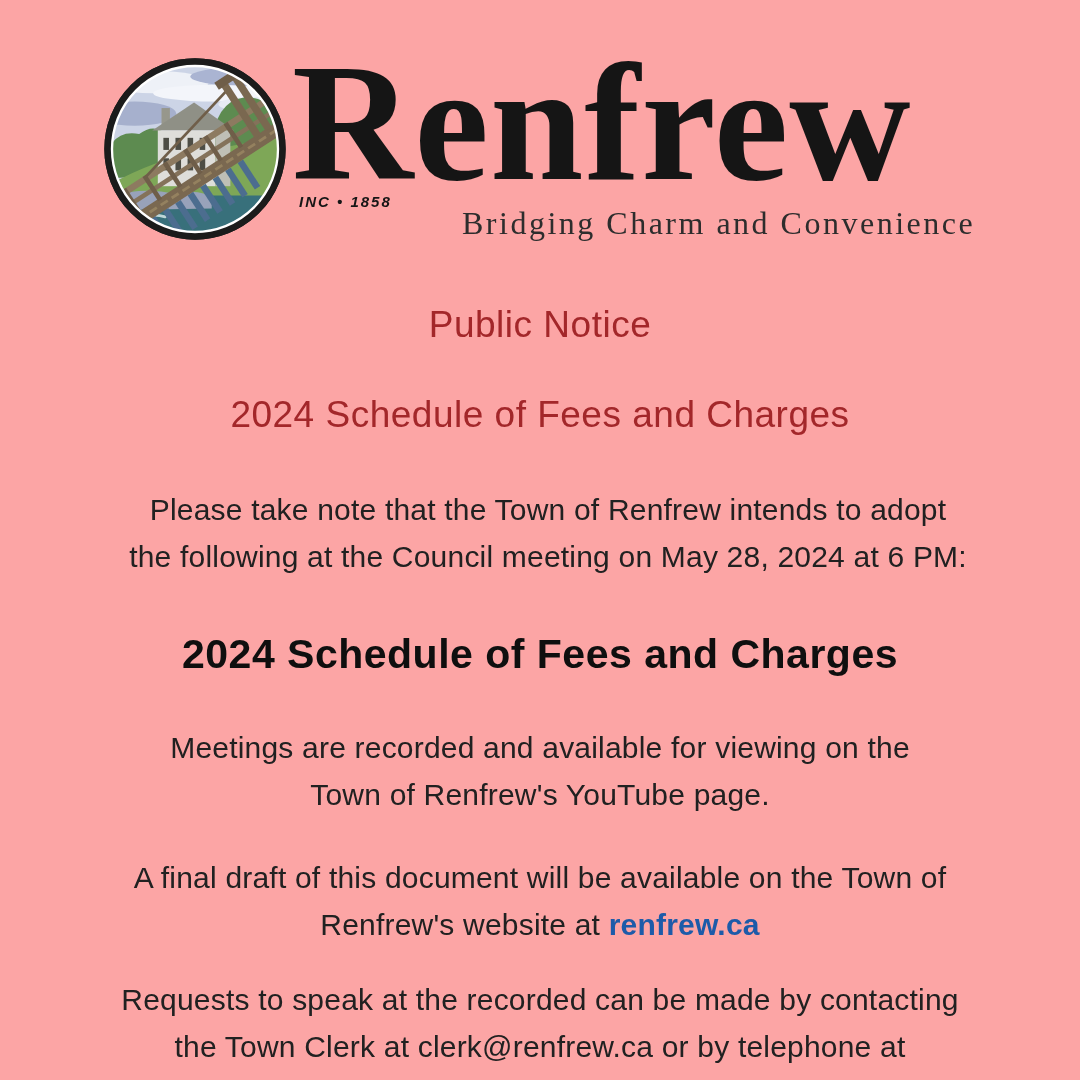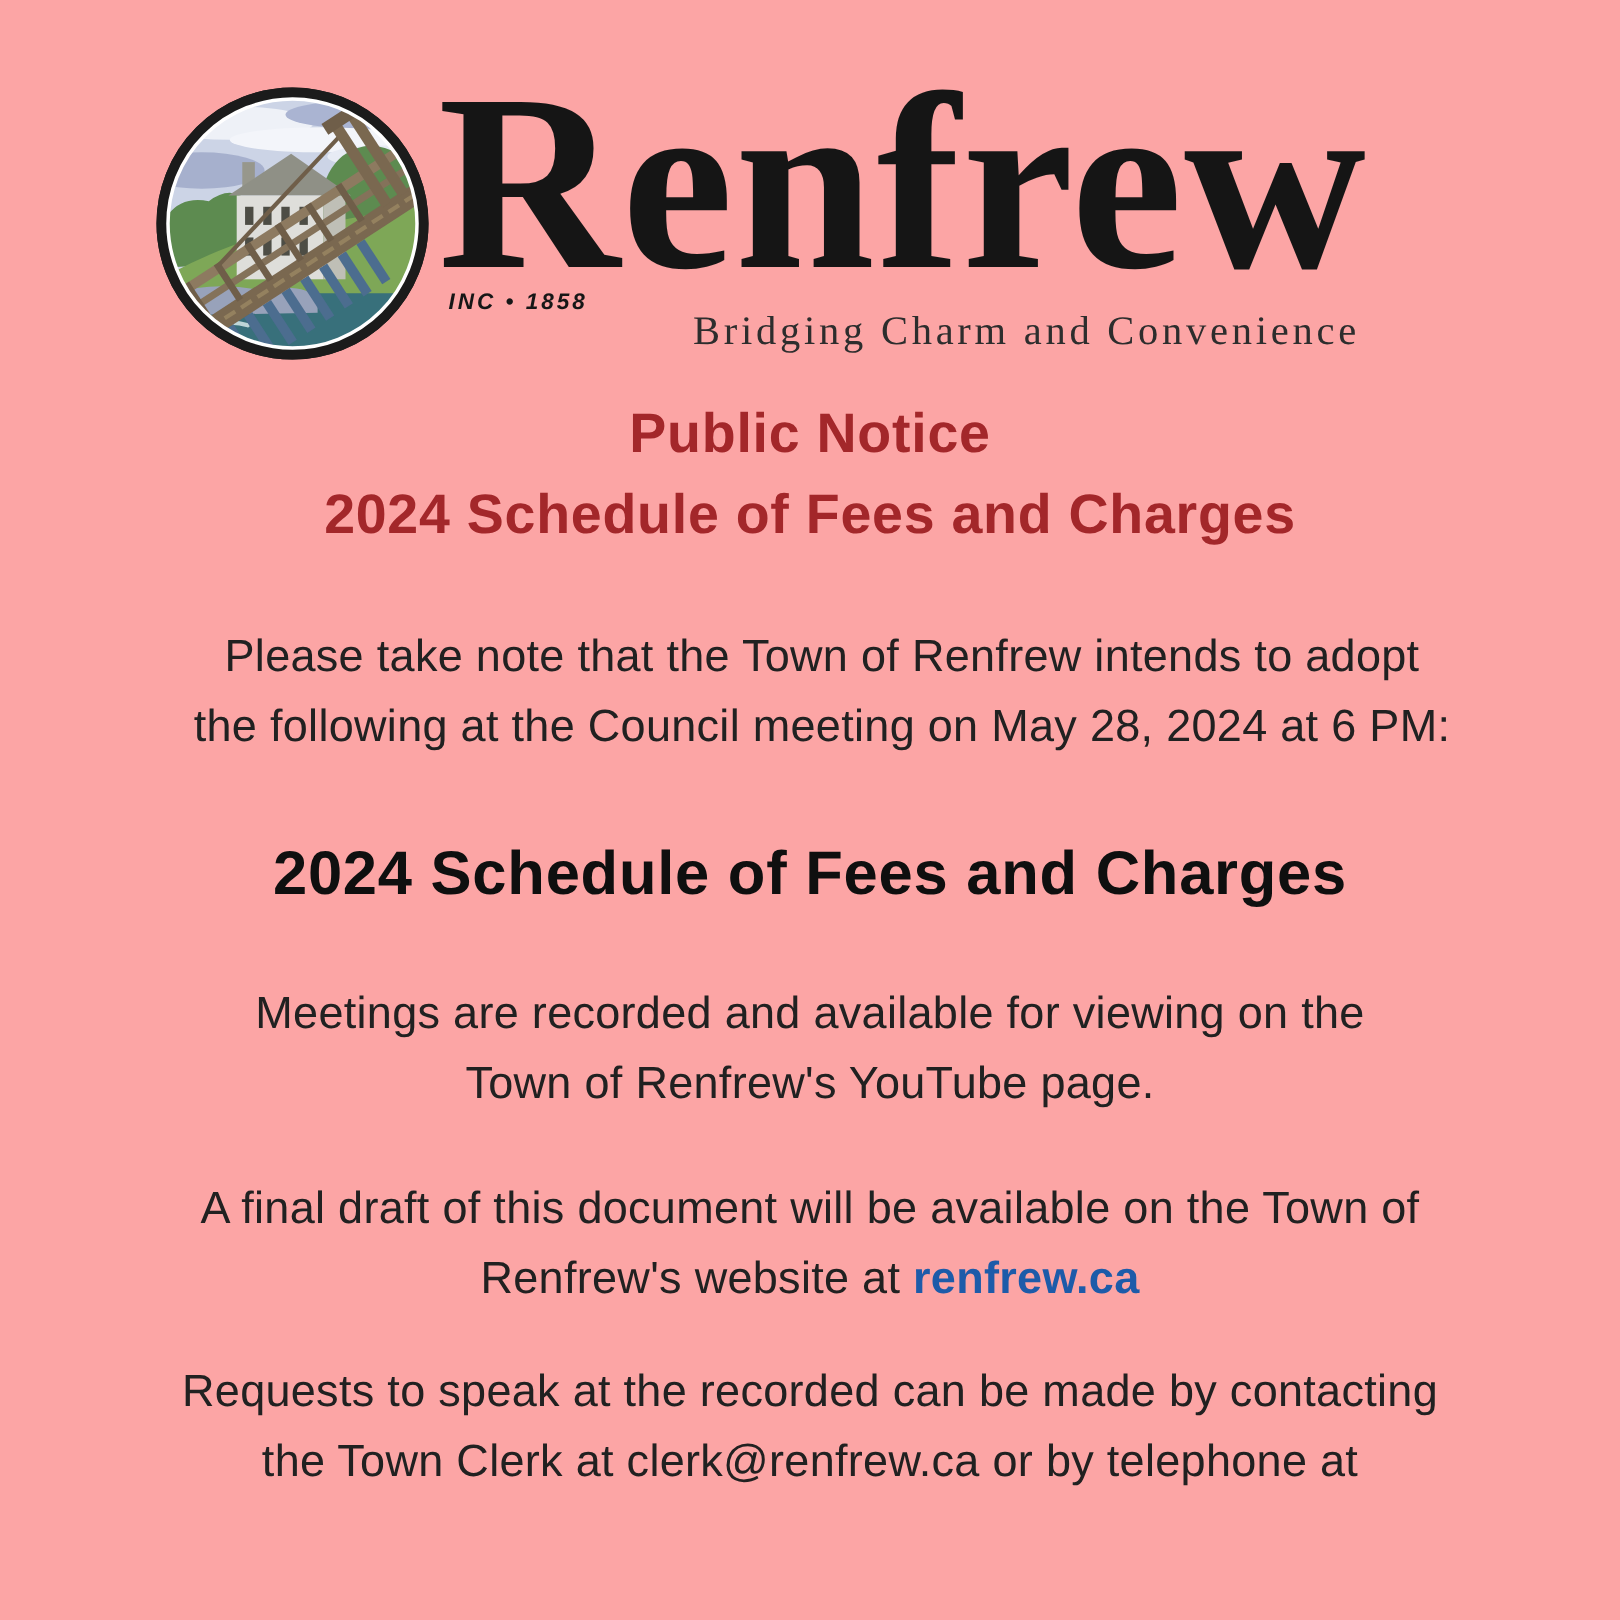--- a/index.html
+++ b/index.html
@@ -24,28 +24,29 @@
   }
   .inc {
     position: absolute; left: 299px; top: 193px;
     font-size: 15px; font-weight: 700; letter-spacing: 2px; color: #161616;
     white-space: nowrap;
     font-style: italic;
   }
   .tagline {
     position: absolute; left: 462px; top: 205px;
     font-family: "Liberation Serif", serif;
-    font-size: 27px; letter-spacing: 2.5px; color: #2d2d2d; white-space: nowrap;
+    font-size: 32px; letter-spacing: 2.5px; color: #2d2d2d; white-space: nowrap;
   }
 
   
   .content { position: absolute; top: 262px; left: 0; width: 1080px; text-align: center; }
   .red-heading {
-    color: #a3272a; font-weight: 700; font-size: 37px; line-height: 54px;
+    color: #a3272a; font-weight: 400; font-size: 37px; line-height: 54px;
     letter-spacing: 0.5px;
+    margin-top: 36px;
   }
   .body-line { font-size: 30px; line-height: 47px; color: #212121; letter-spacing: 0.2px; }
   .intro-block { margin-top: 44px; margin-left: 16px; }
   .doc-title {
     margin-top: 50px; font-size: 41px; line-height: 48px; font-weight: 700;
     color: #0f0f0f; letter-spacing: 0.5px;
   }
   .recording-block { margin-top: 46px; }
   .draft-block { margin-top: 36px; }
   .requests-block { margin-top: 28px; }

